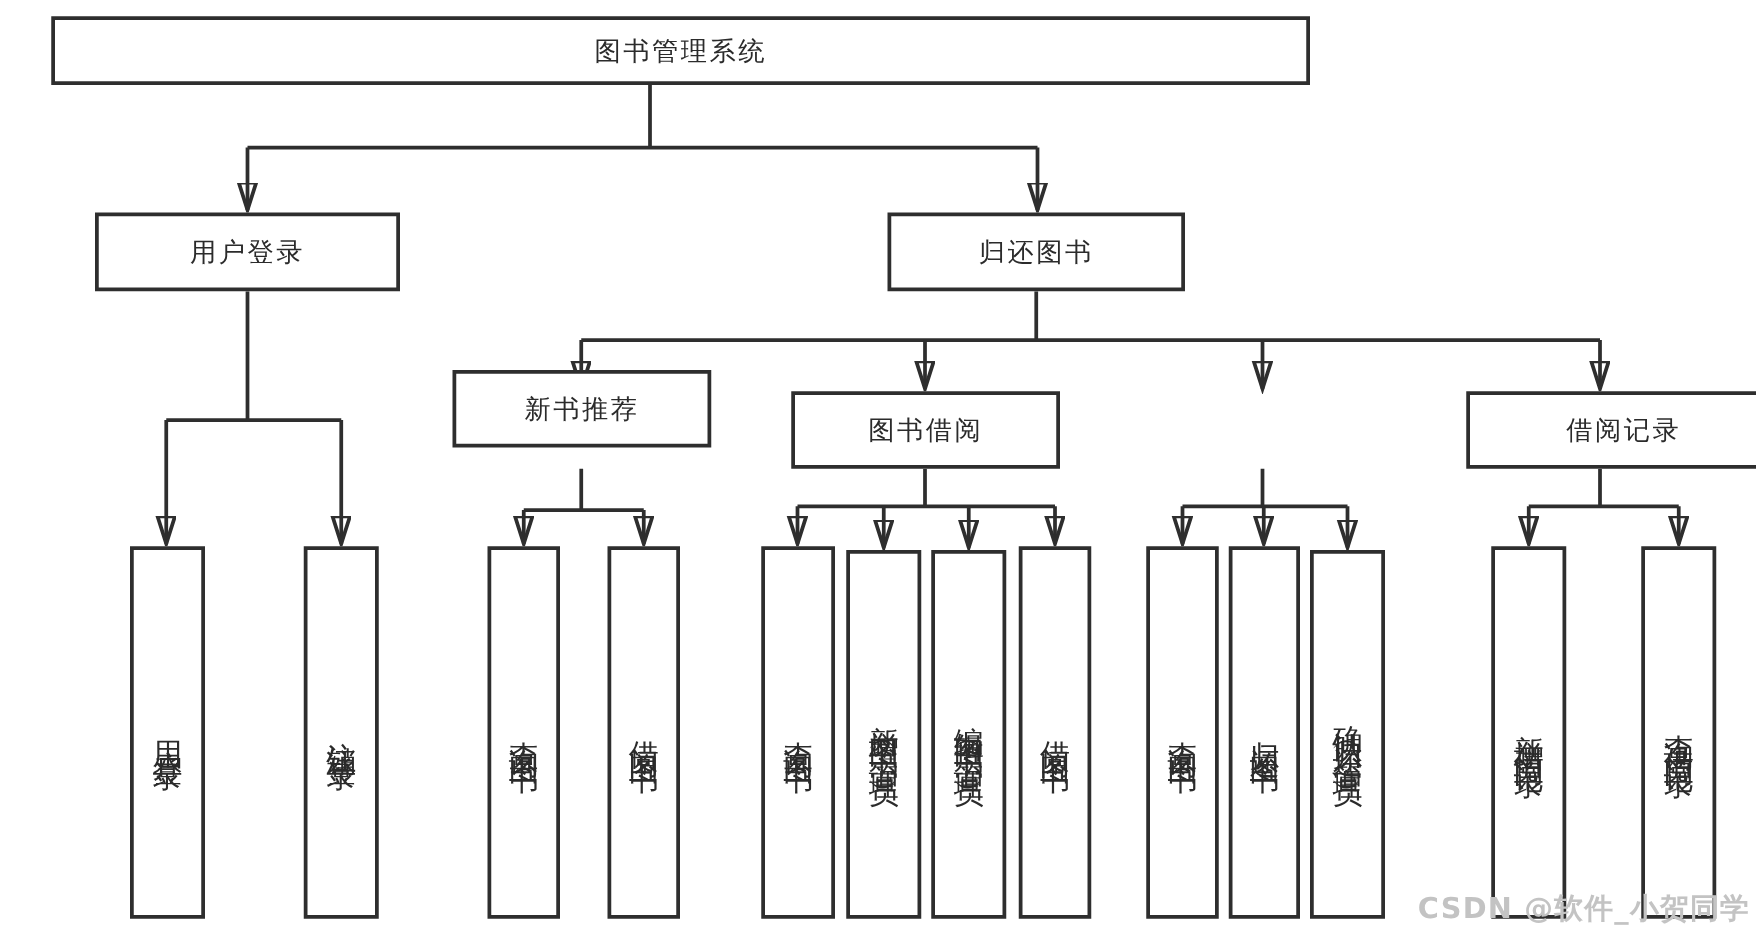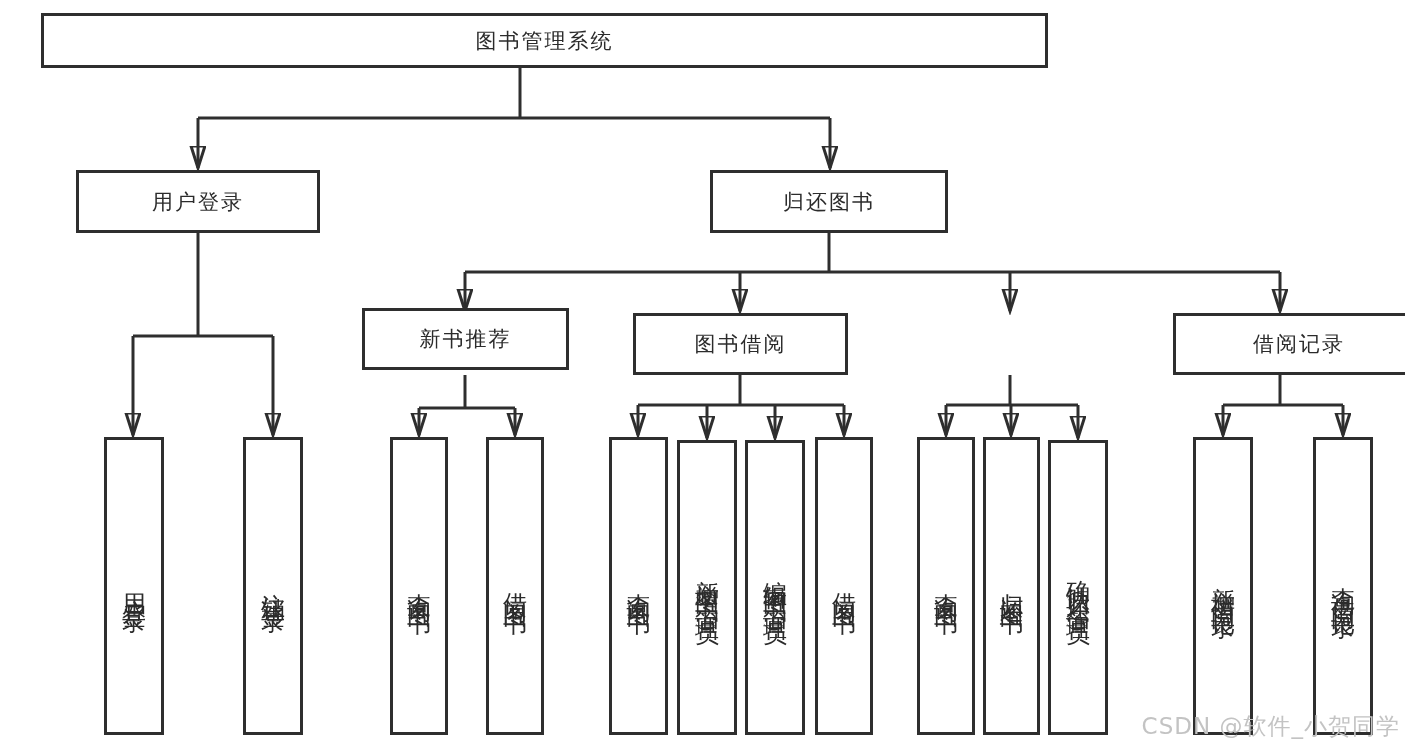--- a/index.html
+++ b/index.html
@@ -32,20 +32,21 @@
     color: #2b2b2b;
   }
   .watermark {
     position: absolute;
     top: 711px;
     right: 5px;
     font-size: 23px;
     color: #c3c3c3;
     letter-spacing: 1px;
     white-space: nowrap;
+    font-weight: bold;
   }
 </style>
 </head>
 <body>
 
 <div class="canvas">
 
   <svg class="wires" width="1405" height="747" viewBox="0 0 1405 747">
     <defs>
       <marker id="arr" markerUnits="userSpaceOnUse" markerWidth="26" markerHeight="18" refX="22" refY="8" orient="auto">
@@ -98,21 +99,21 @@
     <span class="hlabel">图书管理系统</span>
   </div>
 
   <div class="box" style="left:76px; top:170px; width:244px; height:63px;">
     <span class="hlabel">用户登录</span>
   </div>
   <div class="box" style="left:710px; top:170px; width:238px; height:63px;">
     <span class="hlabel">归还图书</span>
   </div>
 
-  <div class="box" style="left:362px; top:308px; width:207px; height:62px;">
+  <div class="box" style="left:362px; top:296px; width:207px; height:62px;">
     <span class="hlabel">新书推荐</span>
   </div>
   <div class="box" style="left:633px; top:313px; width:215px; height:62px;">
     <span class="hlabel">图书借阅</span>
   </div>
   <div class="box" style="left:1173px; top:313px; width:252px; height:62px;">
     <span class="hlabel">借阅记录</span>
   </div>
 
   <div class="box" style="left:104px; top:437px; width:60px; height:298px;">

